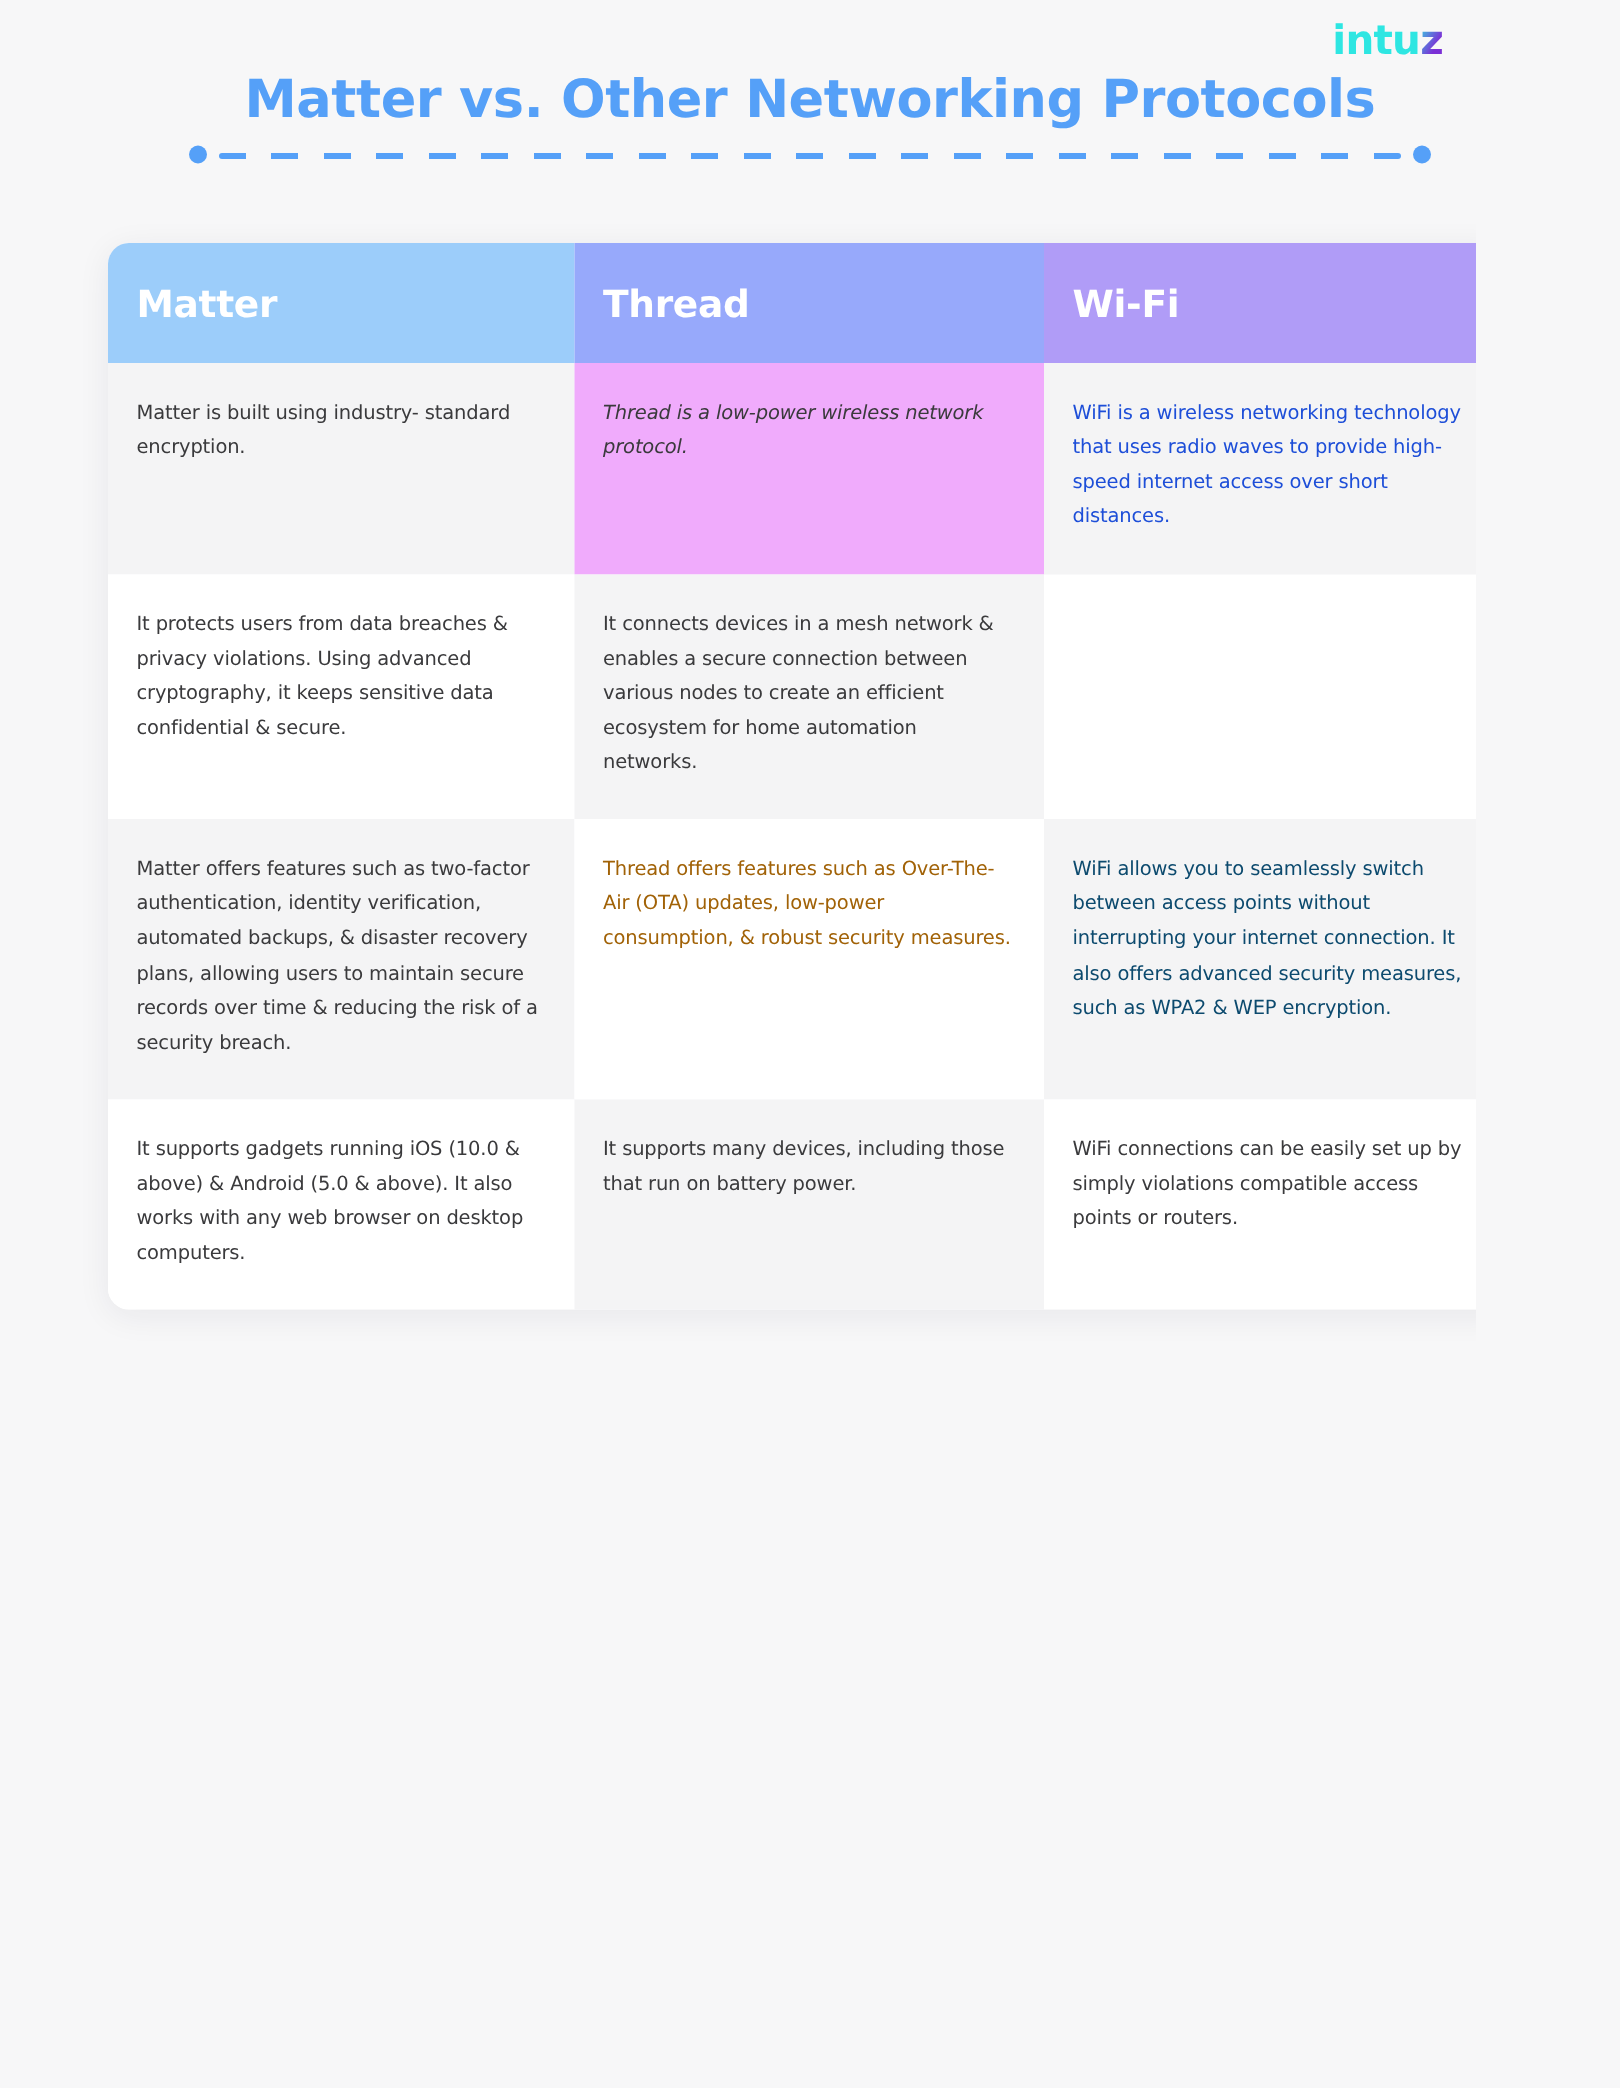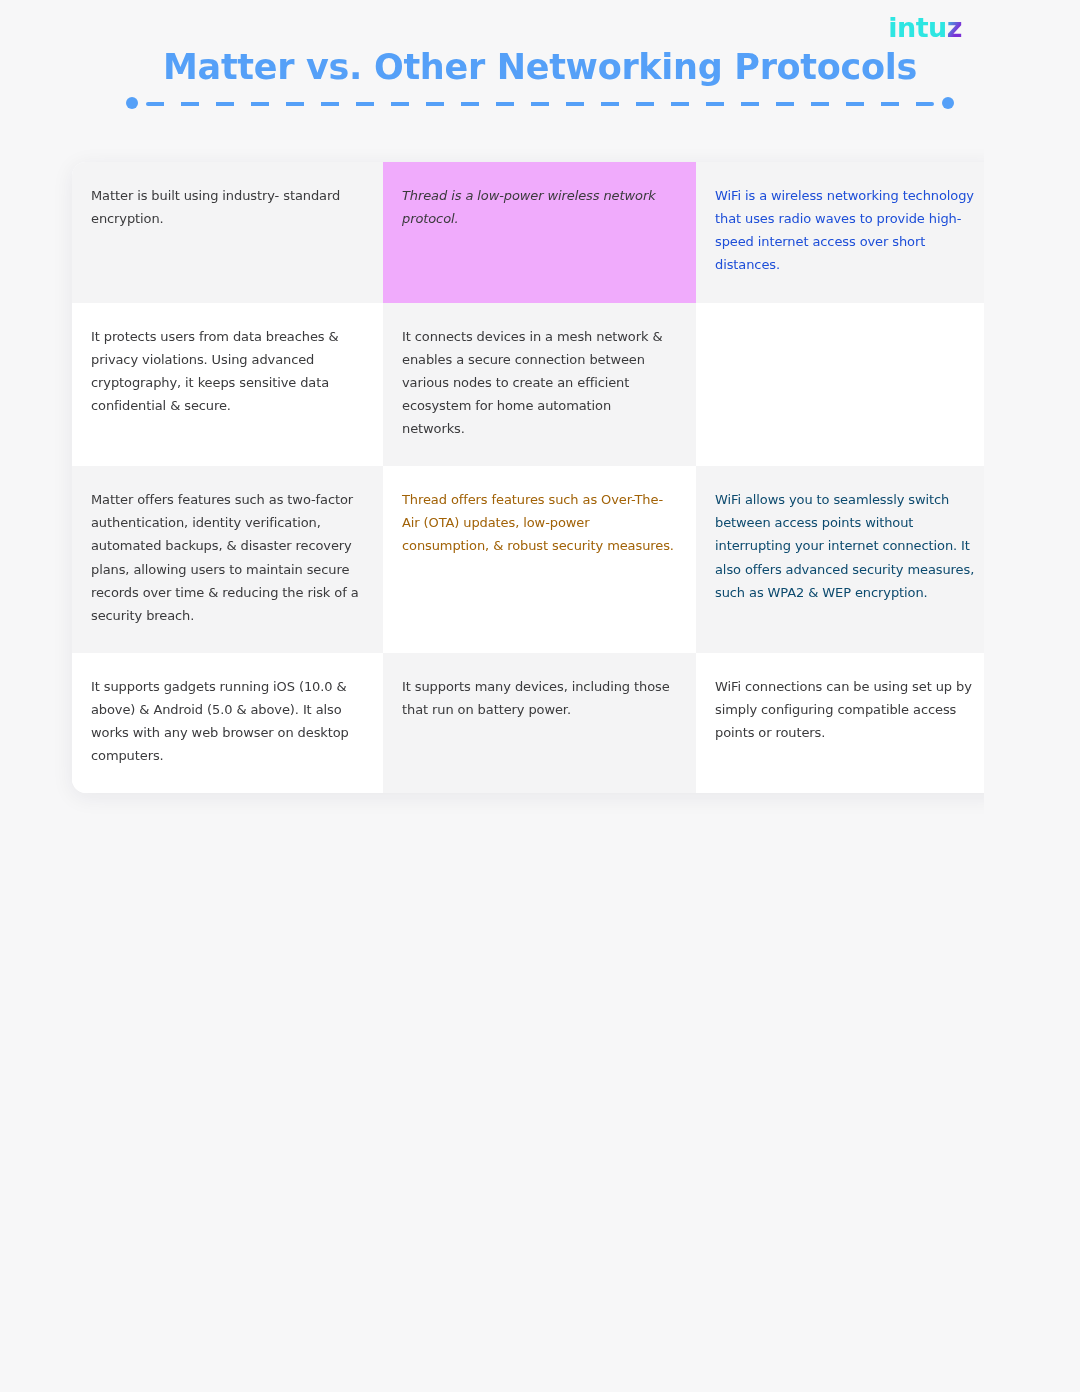--- a/index.html
+++ b/index.html
@@ -142,20 +142,31 @@
   </div>
 
   <div class="divider">
     <span class="dot left" style="background: rgb(85, 160, 248);"></span>
     <span class="dash-line"></span>
     <span class="dot right" style="background: rgb(85, 160, 248);"></span>
   </div>
 
   <div class="table-card">
 
+    <div class="thead">
+      <div class="th col-1" style="background: rgb(156, 205, 250);">
+        <span>Matter</span>
+      </div>
+      <div class="th col-2" style="background: rgb(151, 169, 251);">
+        <span>Thread</span>
+      </div>
+      <div class="th col-3" style="background: rgb(176, 156, 247);">
+        <span>Wi-Fi</span>
+      </div>
+    </div>
 
     <div class="trow">
       <div class="td col-1 shade" style="background: rgb(244, 244, 245); color: rgb(58, 58, 60);">Matter is built using industry- standard encryption.</div>
       <div class="td col-2 plain" style="background: #f0abfc; color: rgb(58, 58, 60); font-style: italic;">Thread is a low-power wireless network protocol.</div>
       <div class="td col-3 shade" style="background: rgb(244, 244, 245); color: #1d4ed8;">WiFi is a wireless networking technology that uses radio waves to provide high-speed internet access over short distances.</div>
     </div>
 
     <div class="trow">
       <div class="td col-1 plain" style="background: rgb(255, 255, 255); color: rgb(58, 58, 60);">It protects users from data breaches &amp; privacy violations. Using advanced cryptography, it keeps sensitive data confidential &amp; secure.</div>
       <div class="td col-2 shade" style="background: rgb(244, 244, 245); color: rgb(58, 58, 60);">It connects devices in a mesh network &amp; enables a secure connection between various nodes to create an efficient ecosystem for home automation networks.</div>
@@ -163,17 +174,17 @@
 
     <div class="trow">
       <div class="td col-1 shade" style="background: rgb(244, 244, 245); color: rgb(58, 58, 60);">Matter offers features such as two-factor authentication, identity verification, automated backups, &amp; disaster recovery plans, allowing users to maintain secure records over time &amp; reducing the risk of a security breach.</div>
       <div class="td col-2 plain" style="background: rgb(255, 255, 255); color: #a16207;">Thread offers features such as Over-The-Air (OTA) updates, low-power consumption, &amp; robust security measures.</div>
       <div class="td col-3 shade" style="background: rgb(244, 244, 245); color: #0c4a6e;">WiFi allows you to seamlessly switch between access points without interrupting your internet connection. It also offers advanced security measures, such as WPA2 &amp; WEP encryption.</div>
     </div>
 
     <div class="trow">
       <div class="td col-1 plain" style="background: rgb(255, 255, 255); color: rgb(58, 58, 60);">It supports gadgets running iOS (10.0 &amp; above) &amp; Android (5.0 &amp; above). It also works with any web browser on desktop computers.</div>
       <div class="td col-2 shade" style="background: rgb(244, 244, 245); color: rgb(58, 58, 60);">It supports many devices, including those that run on battery power.</div>
-      <div class="td col-3 plain" style="background: rgb(255, 255, 255); color: rgb(58, 58, 60);">WiFi connections can be using set up by simply configuring compatible access points or routers.</div>
+      <div class="td col-3 plain" style="background: rgb(255, 255, 255); color: rgb(58, 58, 60);">WiFi connections can be easily set up by simply violations compatible access points or routers.</div>
     </div>
 
   </div>
 </div>
 
 </body></html>

